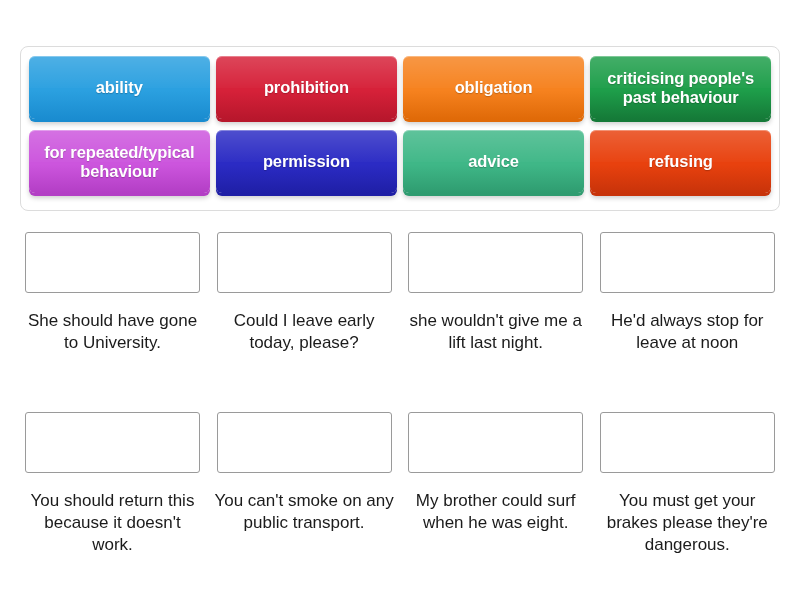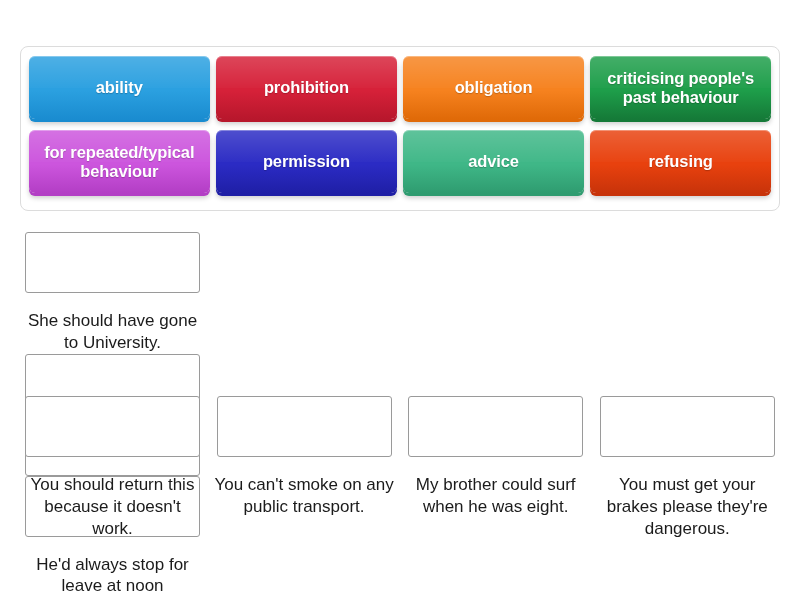--- a/index.html
+++ b/index.html
@@ -77,22 +77,22 @@
     pointer-events: none;
   }
 
   
   .answer-row {
     position: absolute;
     left: 20px;
     width: 760px;
     display: flex;
   }
-  #answer-row-1 { top: 232px; flex-direction: column; }
-  #answer-row-2 { top: 396px; }
+  #answer-row-1 { top: 232px; }
+  #answer-row-2 { top: 412px; }
 
   .answer-cell {
     width: 185px;
     margin-right: 6.6px;
     display: flex;
     flex-direction: column;
     align-items: center;
   }
   .answer-cell:last-child { margin-right: 0; }
 
@@ -153,23 +153,25 @@
 
 </div>
 
 <div class="answer-row" id="answer-row-1">
   <div class="answer-cell">
     <div class="drop-zone"></div>
     <div class="prompt-text">She should have gone to University.</div>
   </div>
   <div class="answer-cell">
     <div class="drop-zone"></div>
+    <div class="prompt-text">Could I leave early today, please?</div>
   </div>
   <div class="answer-cell">
     <div class="drop-zone"></div>
+    <div class="prompt-text">she wouldn't give me a lift last night.</div>
   </div>
   <div class="answer-cell">
     <div class="drop-zone"></div>
     <div class="prompt-text">He'd always stop for leave at noon</div>
   </div>
 </div>
 
 <div class="answer-row" id="answer-row-2">
   <div class="answer-cell">
     <div class="drop-zone"></div>

